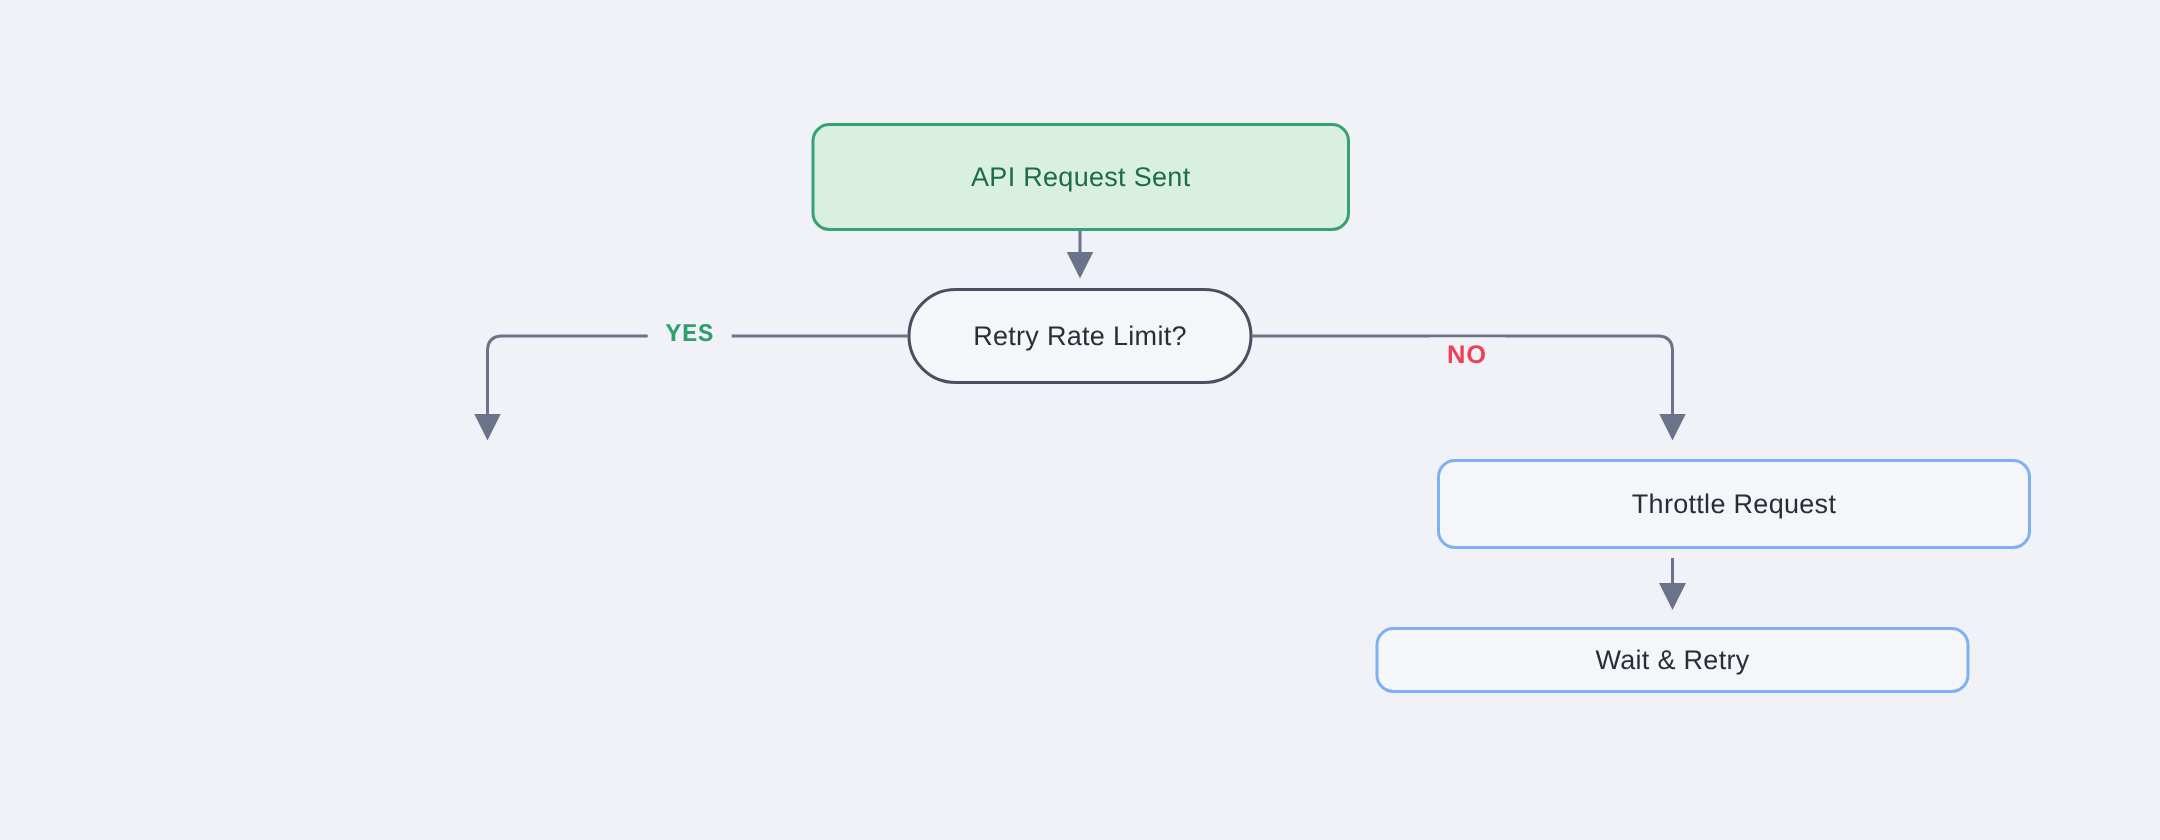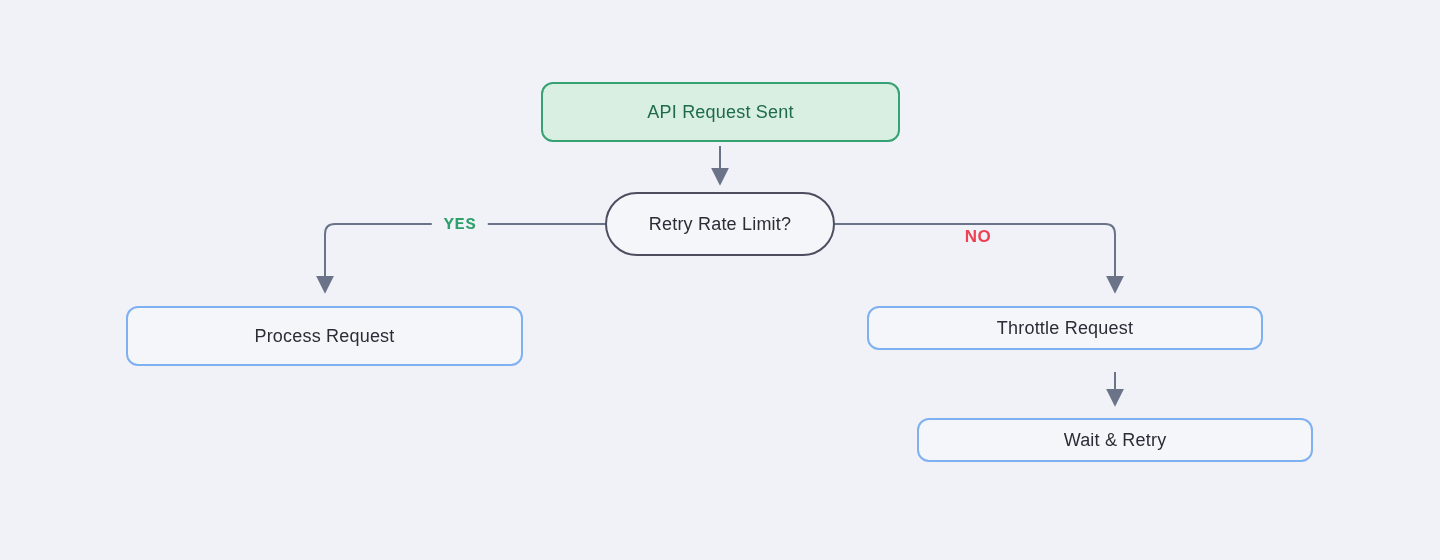--- a/index.html
+++ b/index.html
@@ -86,33 +86,30 @@
       <marker id="arrow" viewBox="0 0 10 10" refX="8.5" refY="5" markerWidth="9" markerHeight="9" orient="auto">
         <path d="M0,0 L10,5 L0,10 Z" style="fill:var(--connector)"></path>
       </marker>
     </defs>
     <path class="connector" d="M720,146 L720,183" marker-end="url(#arrow)"></path>
     <path class="connector" d="M605,224 L335,224 Q325,224 325,234 L325,291" marker-end="url(#arrow)"></path>
     <path class="connector" d="M835,224 L1105,224 Q1115,224 1115,234 L1115,291" marker-end="url(#arrow)"></path>
     <path class="connector" d="M1115,372 L1115,404" marker-end="url(#arrow)"></path>
   </svg>
 
-  <div class="node start" style="left:541px;top:82px;width:359px;height:60px">
+  <div class="node start" style="left:541px;top:82px;width:359px;height:72px">
     <span>API Request Sent</span>
   </div>
 
   <div class="node decision" style="left:605px;top:192px;width:230px;height:64px">
     <span>Retry Rate Limit?</span>
   </div>
 
-  <div class="node action" style="left:126px;top:306px;width:397px;height:60px">
-    <span>Process Request</span>
-  </div>
 
-  <div class="node action" style="left:867px;top:306px;width:396px;height:44px">
+  <div class="node action" style="left:958px;top:306px;width:396px;height:60px">
     <span>Throttle Request</span>
   </div>
 
   <div class="node action" style="left:917px;top:418px;width:396px;height:44px">
     <span>Wait &amp; Retry</span>
   </div>
 
   <div class="edge-label yes" style="left:460px;top:224px">YES</div>
 
   <div class="edge-label no" style="left:978px;top:237px">NO</div>

